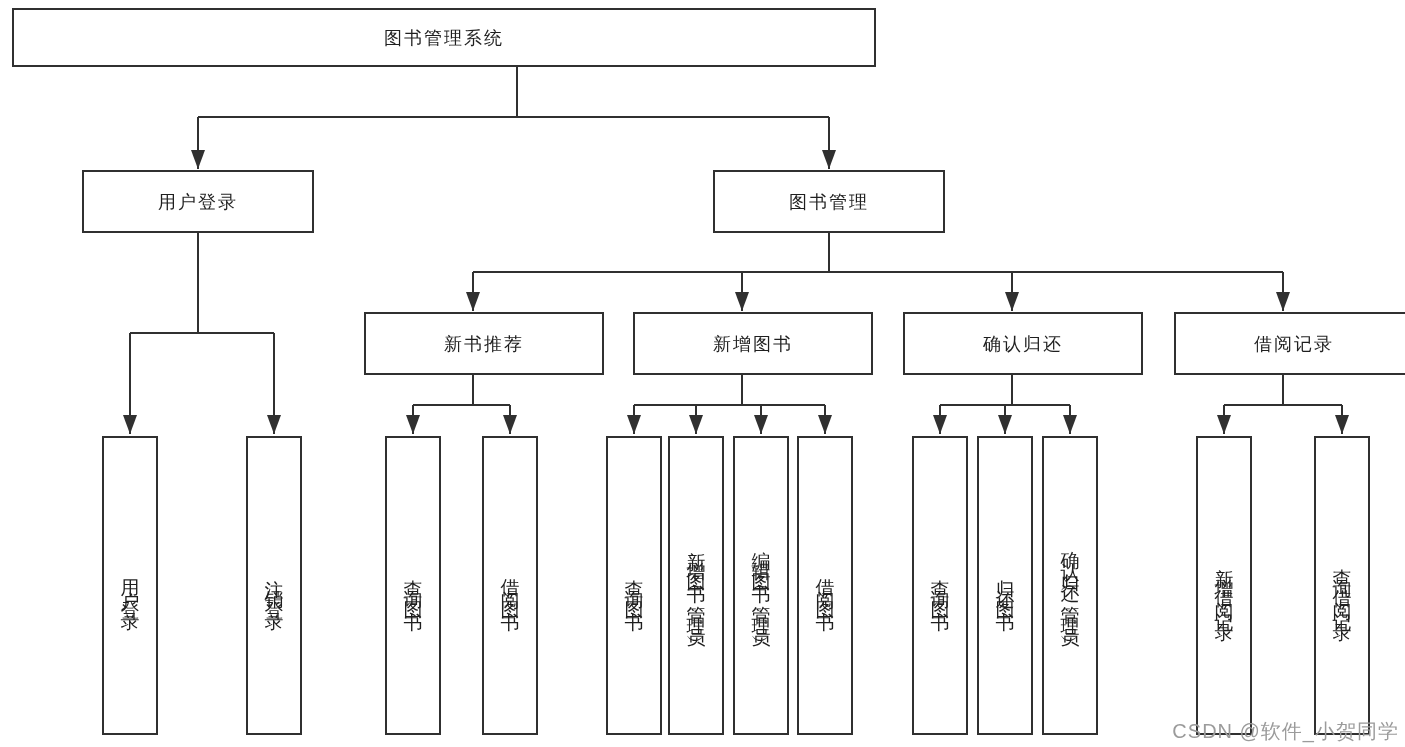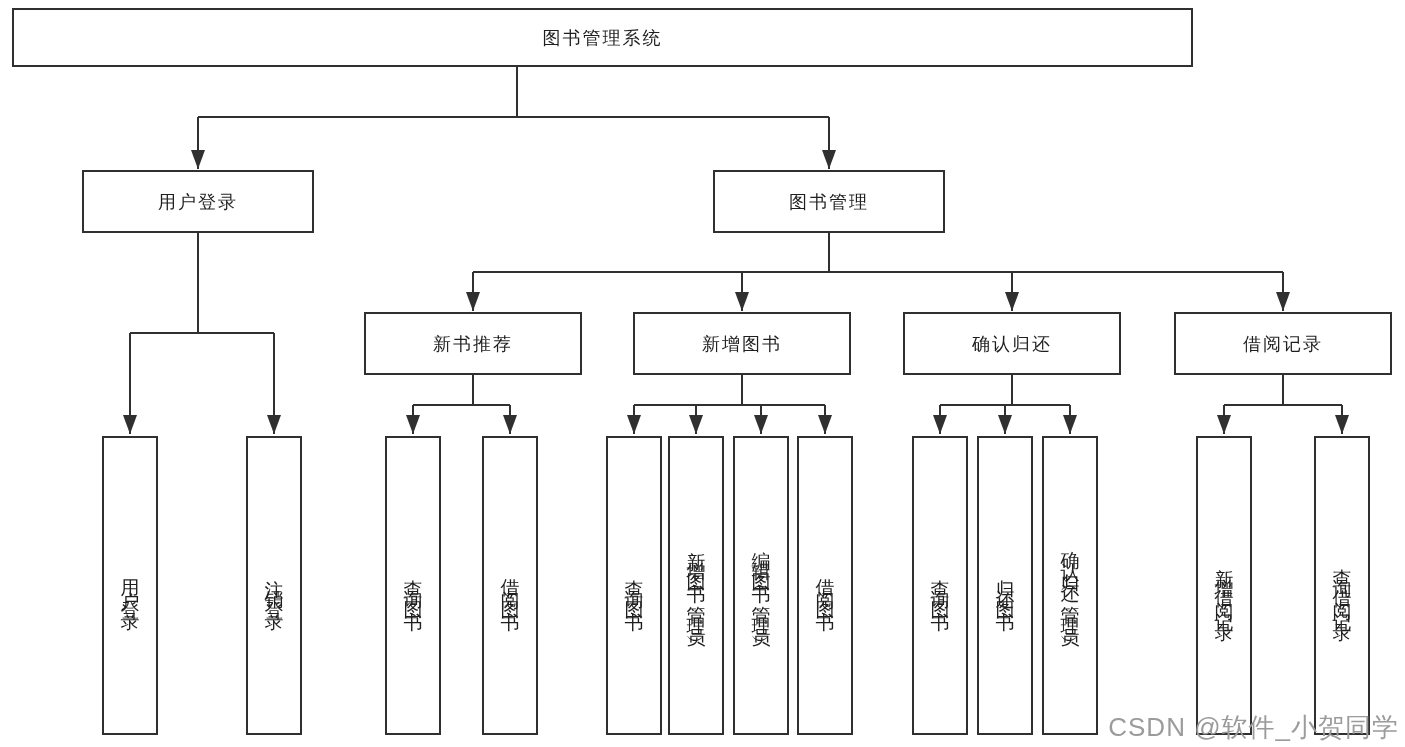--- a/index.html
+++ b/index.html
@@ -19,43 +19,43 @@
     border: 2px solid #303030;
     color: #1f1f1f;
     display: flex;
     align-items: center;
     justify-content: center;
     text-align: center;
     font-size: 18px;
     letter-spacing: 2px;
     white-space: nowrap;
   }
-  .root  { left: 12px;  top: 8px;   width: 1181px; height: 59px; border-width: 2px; }
+  .root  { left: 12px;  top: 8px;   width: 864px; height: 59px; border-width: 2px; }
   .lvl1a { left: 82px;  top: 170px; width: 232px;  height: 63px; }
   .lvl1b { left: 713px; top: 170px; width: 232px;  height: 63px; font-family: Liberation Mono, monospace; }
-  .grp   { top: 312px; width: 218px; height: 63px; }
+  .grp   { top: 312px; width: 240px; height: 63px; }
   .g0 { left: 364px; } .g1 { left: 633px; } .g2 { left: 903px; } .g3 { left: 1174px; }
   .leaf {
     top: 436px; width: 56px; height: 299px;
     writing-mode: vertical-rl;
     text-orientation: mixed;
     font-size: 19px;
     letter-spacing: 11px;
     white-space: normal;
   }
   .u0 { left: 102px; } .u1 { left: 246px; }
   .n0 { left: 385px; } .n1 { left: 482px; }
   .b0 { left: 606px; } .b1 { left: 668px; } .b2 { left: 733px; } .b3 { left: 797px; }
   .c0 { left: 912px; } .c1 { left: 977px; } .c2 { left: 1042px; }
   .r0 { left: 1196px; } .r1 { left: 1314px; }
   .ln { stroke: #303030; stroke-width: 2; fill: none; }
   .watermark {
     position: absolute;
     right: 6px; bottom: 2px;
-    font-size: 26px;
+    font-size: 20px;
     color: #9b9b9b;
     letter-spacing: 1px;
   }
 </style>
 </head>
 <body>
 
 <div id="stage">
 
   <svg id="wires" width="1405" height="747" viewBox="0 0 1405 747" xmlns="http://www.w3.org/2000/svg">

